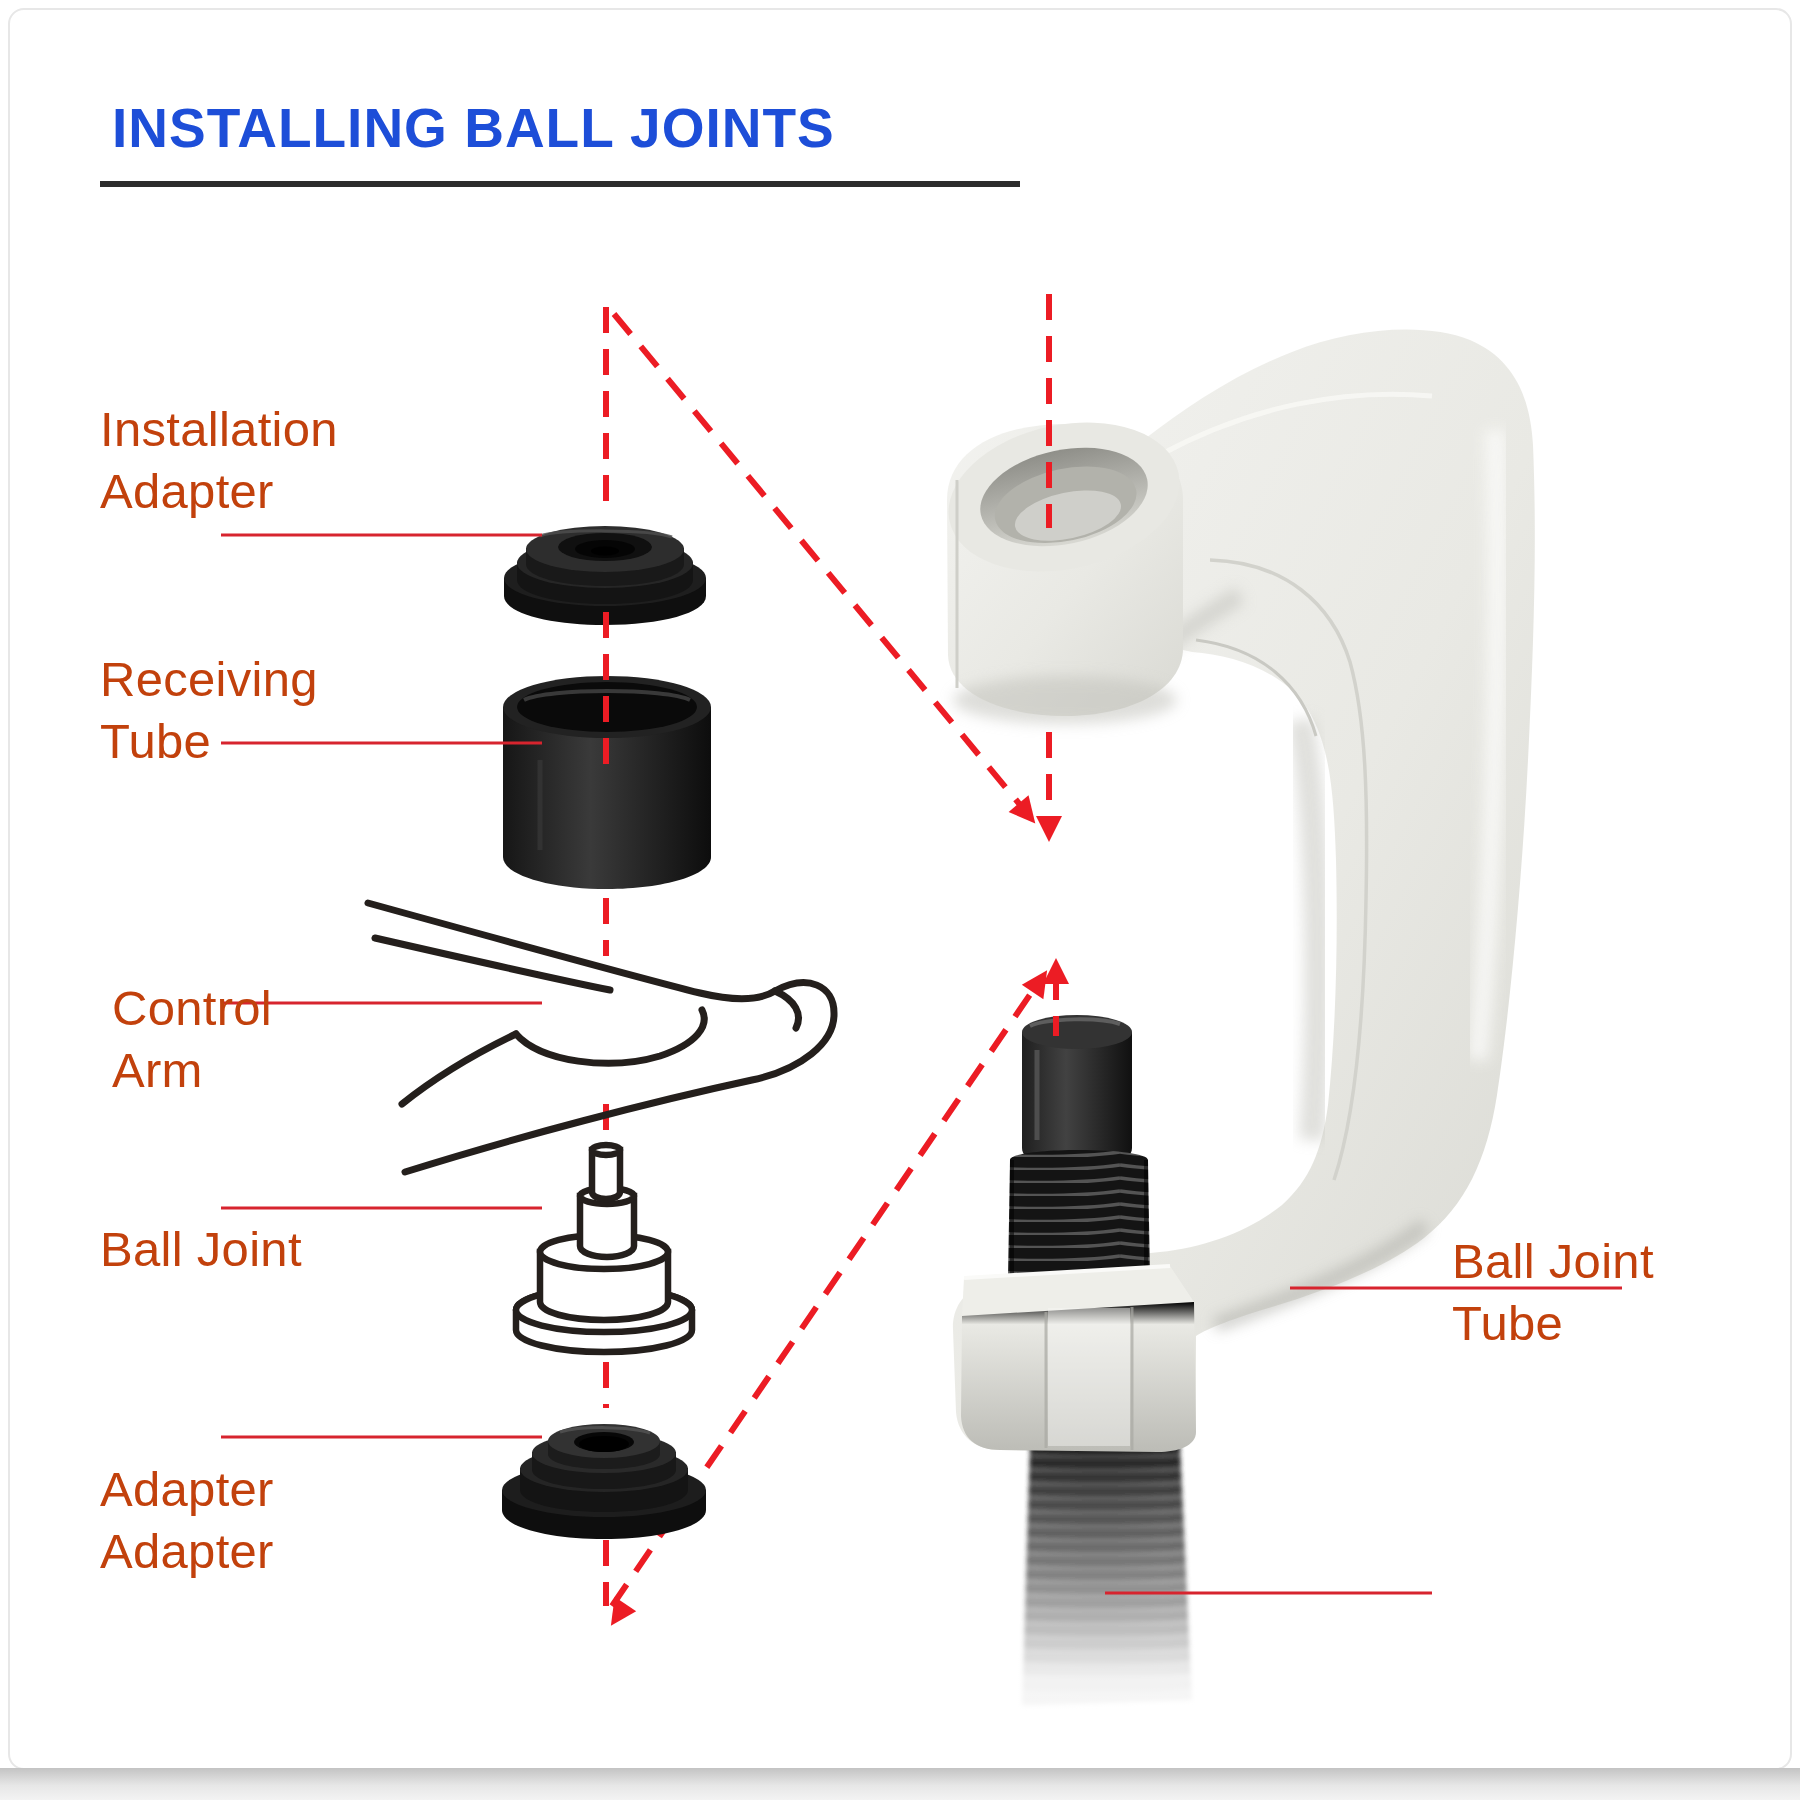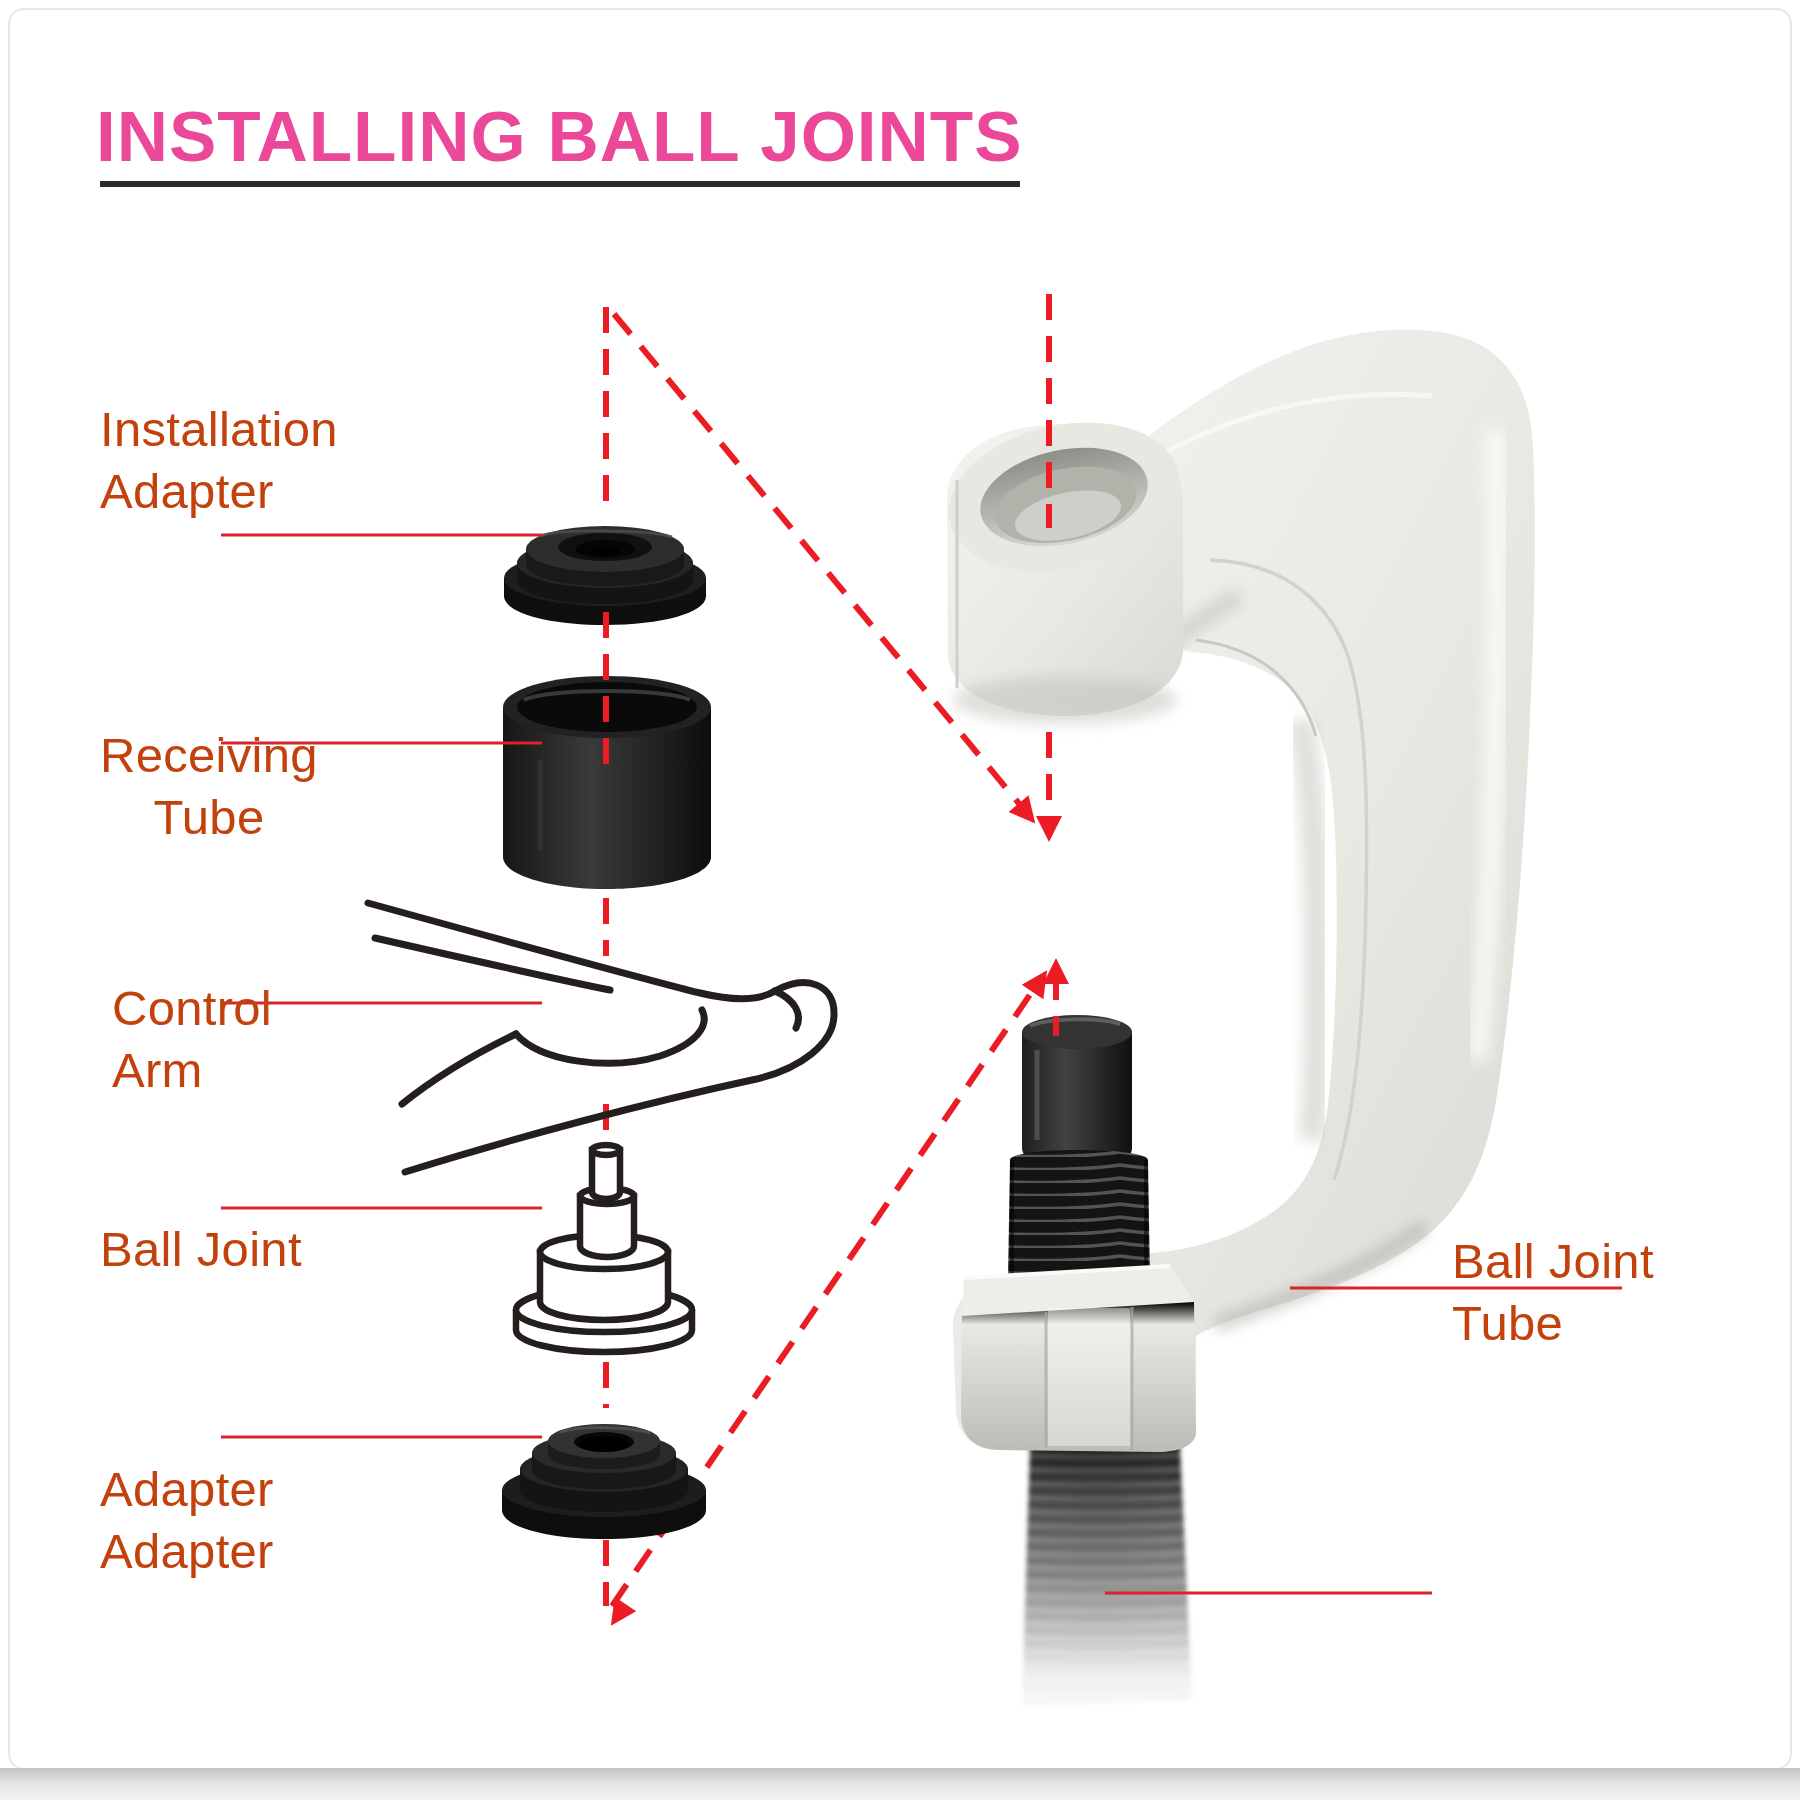--- a/index.html
+++ b/index.html
@@ -3,22 +3,22 @@
 <meta charset="utf-8">
 <style>
   html,body{margin:0;padding:0;background:#fff;}
   .page{position:relative;width:1800px;height:1800px;background:#ffffff;overflow:hidden;
         font-family:"Liberation Sans", sans-serif;}
   .card{position:absolute;left:8px;top:8px;right:8px;bottom:30px;background:#ffffff;
         border:2px solid #e7e7e7;border-radius:16px;}
   .bottom-band{position:absolute;left:0;right:0;top:1768px;height:32px;
         background:linear-gradient(180deg,#c3c3c3 0%,#e7e7e7 55%,#f3f3f3 100%);}
   .stage{position:absolute;left:0;top:0;width:1800px;height:1800px;}
-  .title{position:absolute;left:96px;top:96px;font-size:71px;font-weight:700;
-         letter-spacing:1px;color:#ec4899;white-space:nowrap;}
+  .title{position:absolute;left:112px;top:96px;font-size:55px;font-weight:700;
+         letter-spacing:1px;color:#1d4ed8;white-space:nowrap;}
   .title-underline{position:absolute;left:100px;top:181px;width:920px;height:6px;background:#2c2c2c;}
   .lbl{position:absolute;font-size:49px;font-weight:400;color:#c2410c;line-height:62px;
        letter-spacing:0.3px;white-space:nowrap;}
   .lbl span{display:block;}
 </style>
 </head>
 <body>
 
 <div class="page">
   <div class="card"></div>
@@ -250,21 +250,21 @@
   </svg>
 
   <div class="title">INSTALLING BALL JOINTS</div>
   <div class="title-underline"></div>
 
   <div class="lbl" style="left:100px;top:398px;">
     <span>Installation</span>
     <span>Adapter</span>
   </div>
 
-  <div class="lbl" style="left:100px;top:724px;text-align:center;">
+  <div class="lbl" style="left:100px;top:648px;">
     <span>Receiving</span>
     <span>Tube</span>
   </div>
 
   <div class="lbl" style="left:100px;top:977px;margin-left:12px;">
     <span>Control</span>
     <span>Arm</span>
   </div>
 
   <div class="lbl" style="left:100px;top:1218px;">

